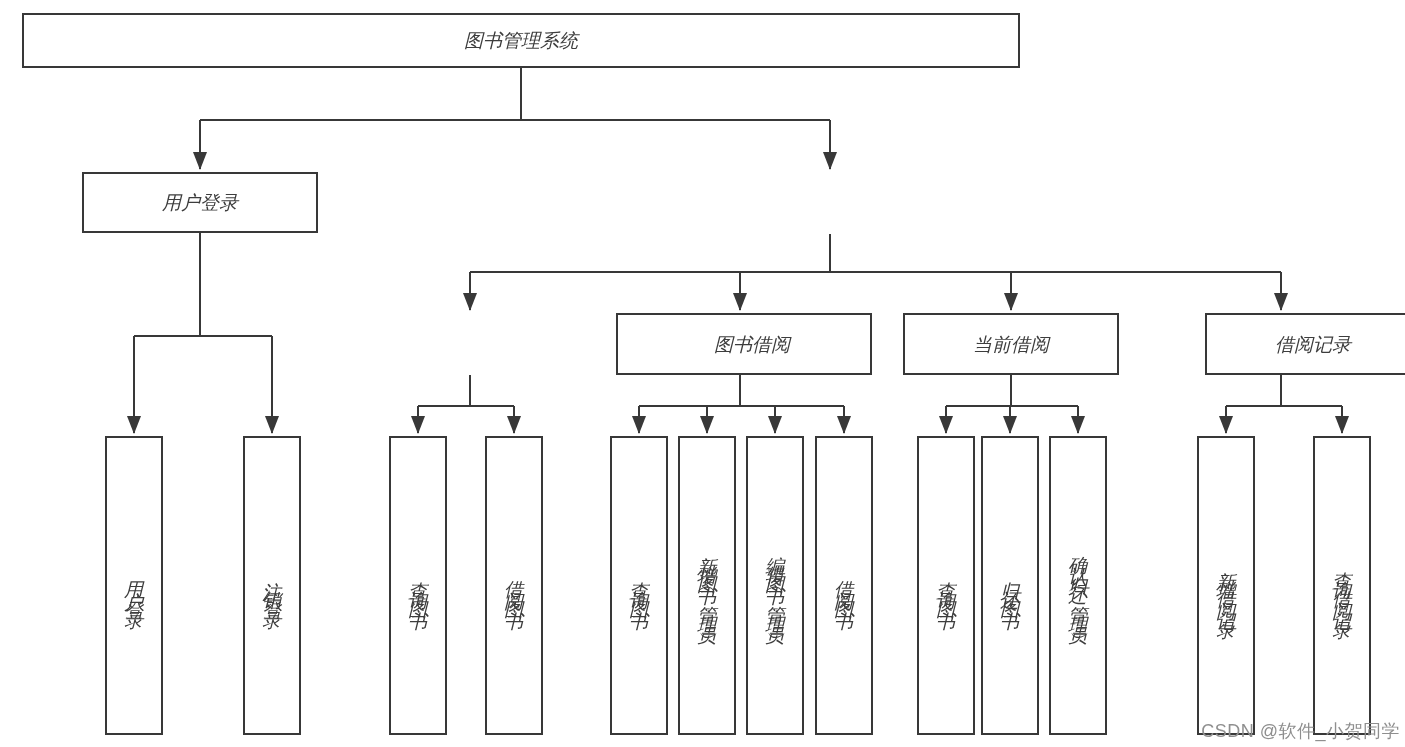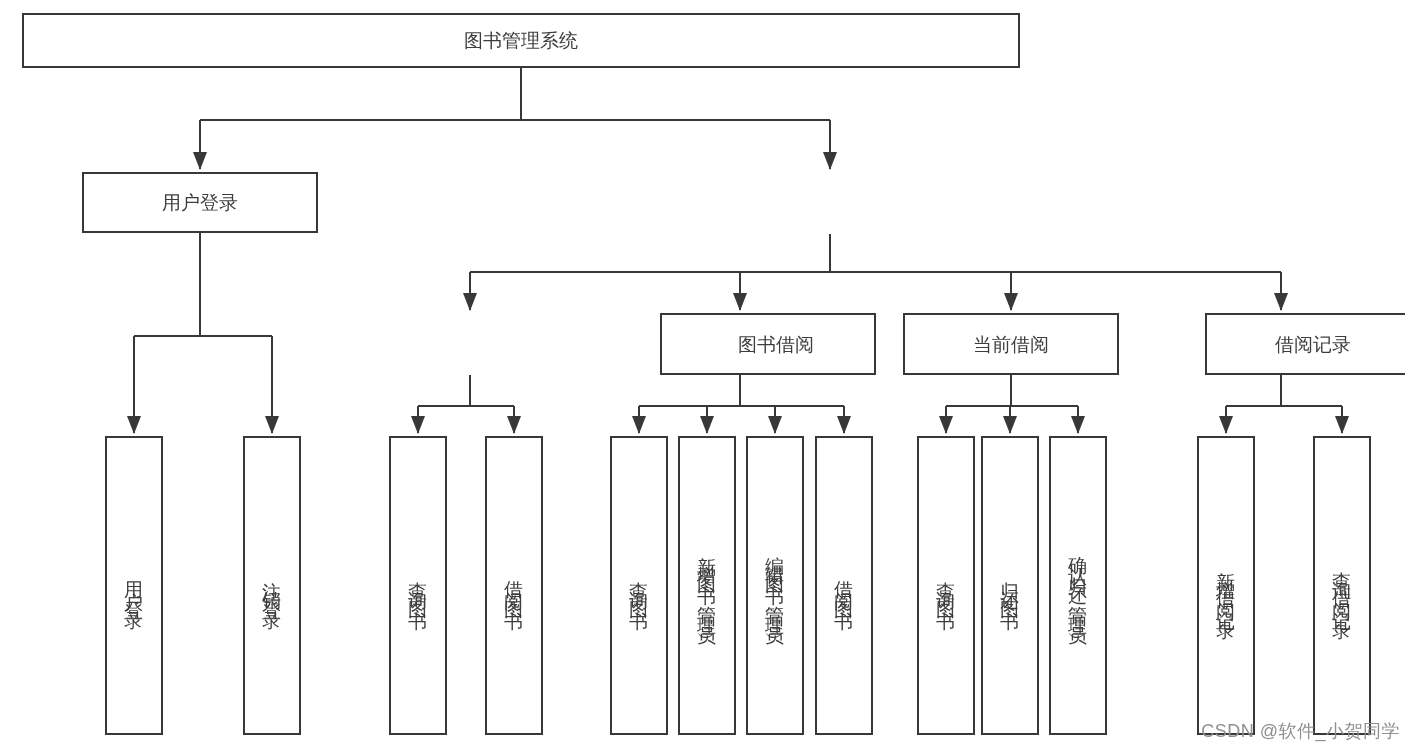--- a/index.html
+++ b/index.html
@@ -28,20 +28,21 @@
     background: #ffffff;
     border: 2px solid #383838;
     color: #3d3d3d;
     font-size: 19px;
     display: flex;
     align-items: center;
     justify-content: center;
     text-align: center;
     line-height: 1;
     z-index: 2;
+    font-style: italic;
   }
   .leaf {
     writing-mode: vertical-rl;
     text-orientation: mixed;
     letter-spacing: 10px;
     font-size: 19px;
   }
   .watermark {
     position: absolute;
     top: 719px;
@@ -91,21 +92,21 @@
     <line x1="1010" y1="406" x2="1010" y2="433" stroke="#383838" stroke-width="2" marker-end="url(#arrow)"></line>
     <line x1="1078" y1="406" x2="1078" y2="433" stroke="#383838" stroke-width="2" marker-end="url(#arrow)"></line>
     <line x1="1226" y1="406" x2="1226" y2="433" stroke="#383838" stroke-width="2" marker-end="url(#arrow)"></line>
     <line x1="1342" y1="406" x2="1342" y2="433" stroke="#383838" stroke-width="2" marker-end="url(#arrow)"></line>
   </svg>
 
   <div class="node" style="left:22px; top:13px; width:998px; height:55px;">图书管理系统</div>
 
   <div class="node" style="left:82px; top:172px; width:236px; height:61px;">用户登录</div>
 
-  <div class="node" style="left:660px; top:313px; width:216px; height:62px;padding-left:16px;">图书借阅</div>
+  <div class="node" style="left:616px; top:313px; width:256px; height:62px;padding-left:16px;">图书借阅</div>
   <div class="node" style="left:903px; top:313px; width:216px; height:62px;">当前借阅</div>
   <div class="node" style="left:1173px; top:313px; width:216px; height:62px;margin-left:32px;">借阅记录</div>
 
   <div class="node leaf" style="left:105px; top:436px; width:58px; height:299px;">用户登录</div>
   <div class="node leaf" style="left:243px; top:436px; width:58px; height:299px;">注销登录</div>
 
   <div class="node leaf" style="left:389px; top:436px; width:58px; height:299px;">查询图书</div>
   <div class="node leaf" style="left:485px; top:436px; width:58px; height:299px;">借阅图书</div>
 
   <div class="node leaf" style="left:610px; top:436px; width:58px; height:299px;">查询图书</div>

